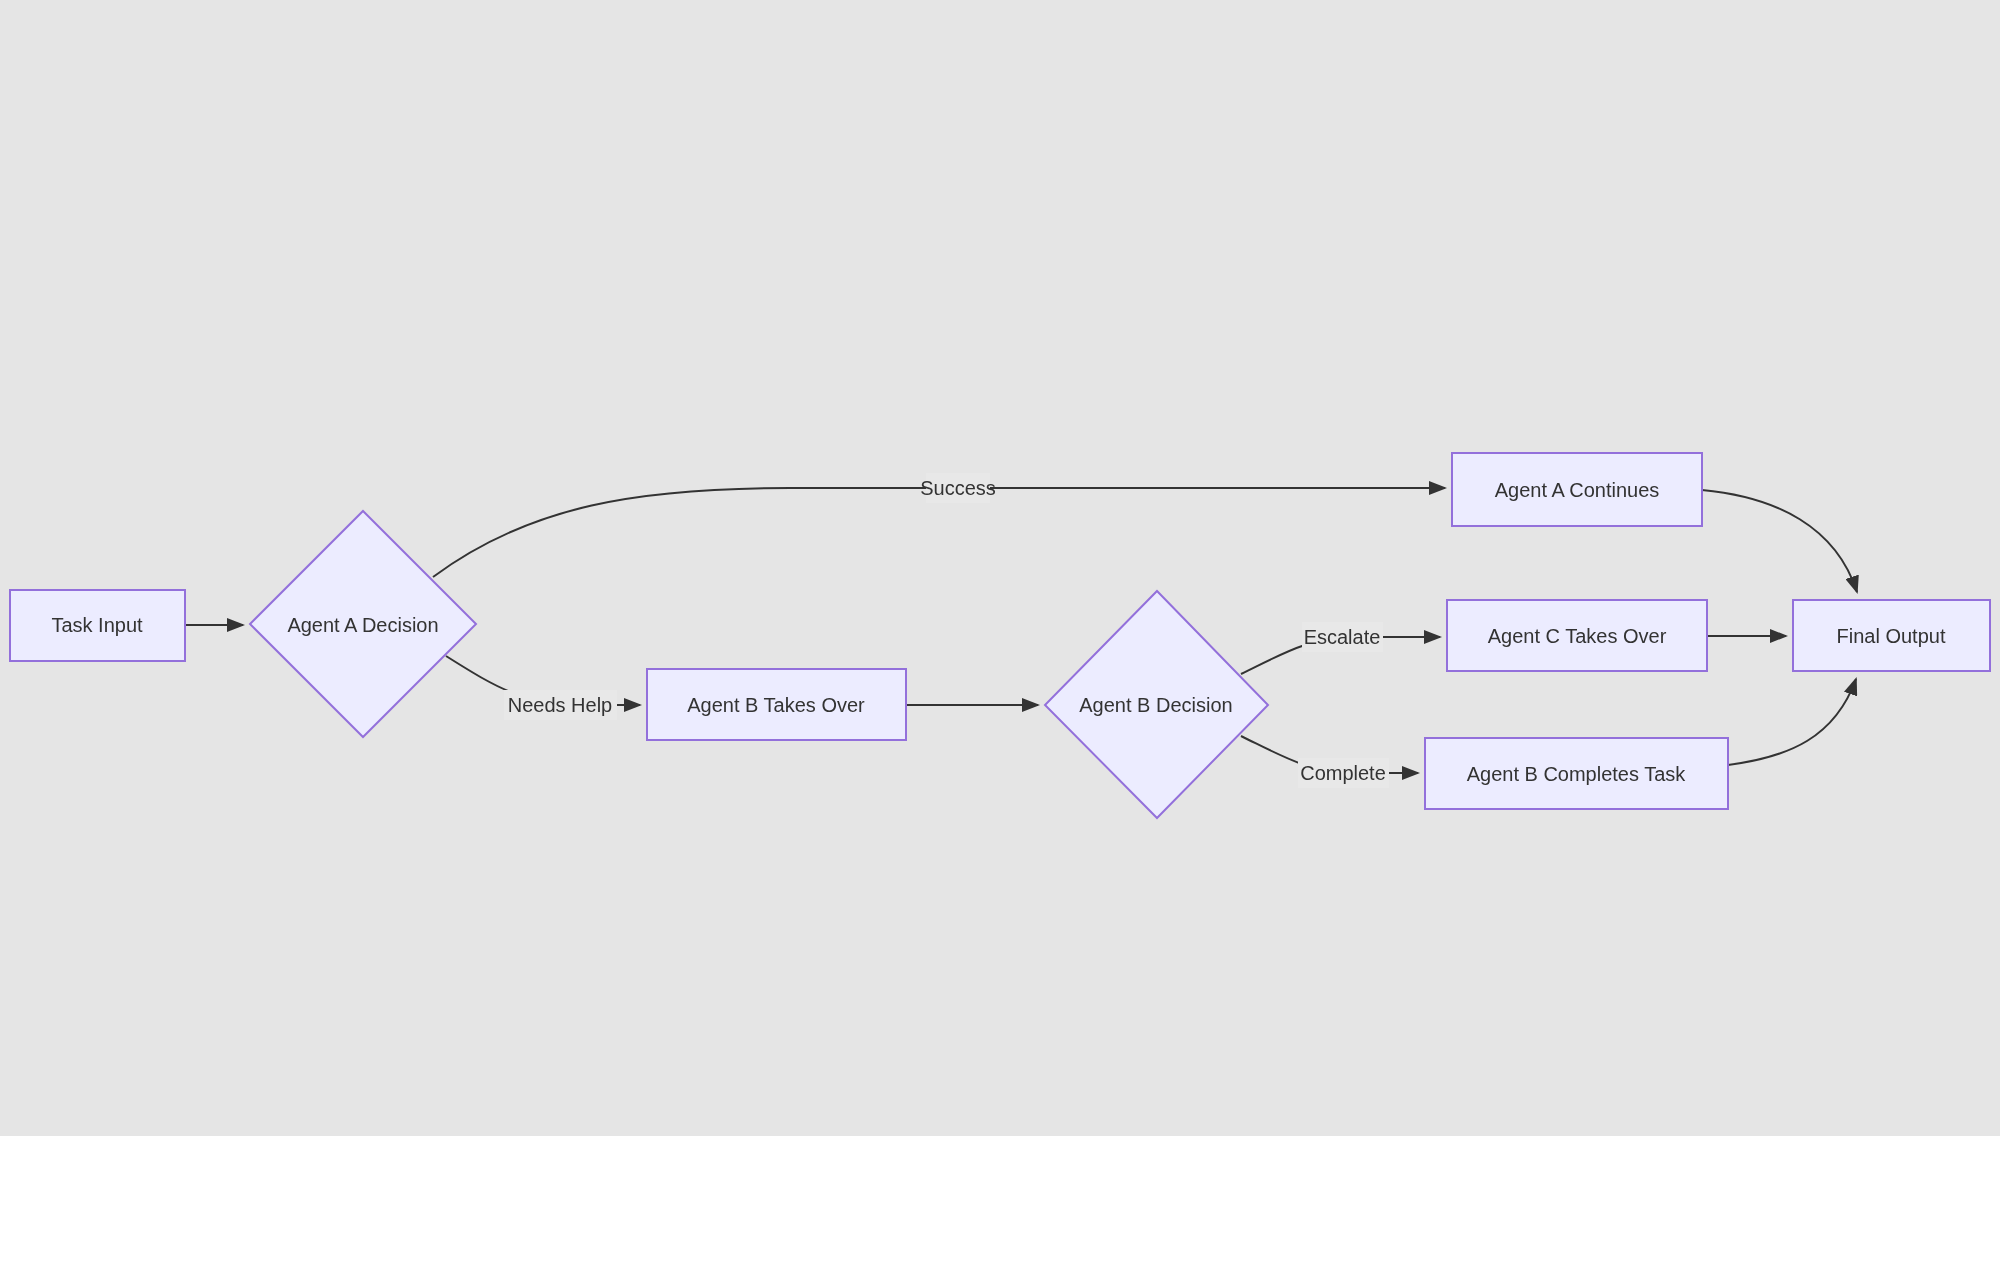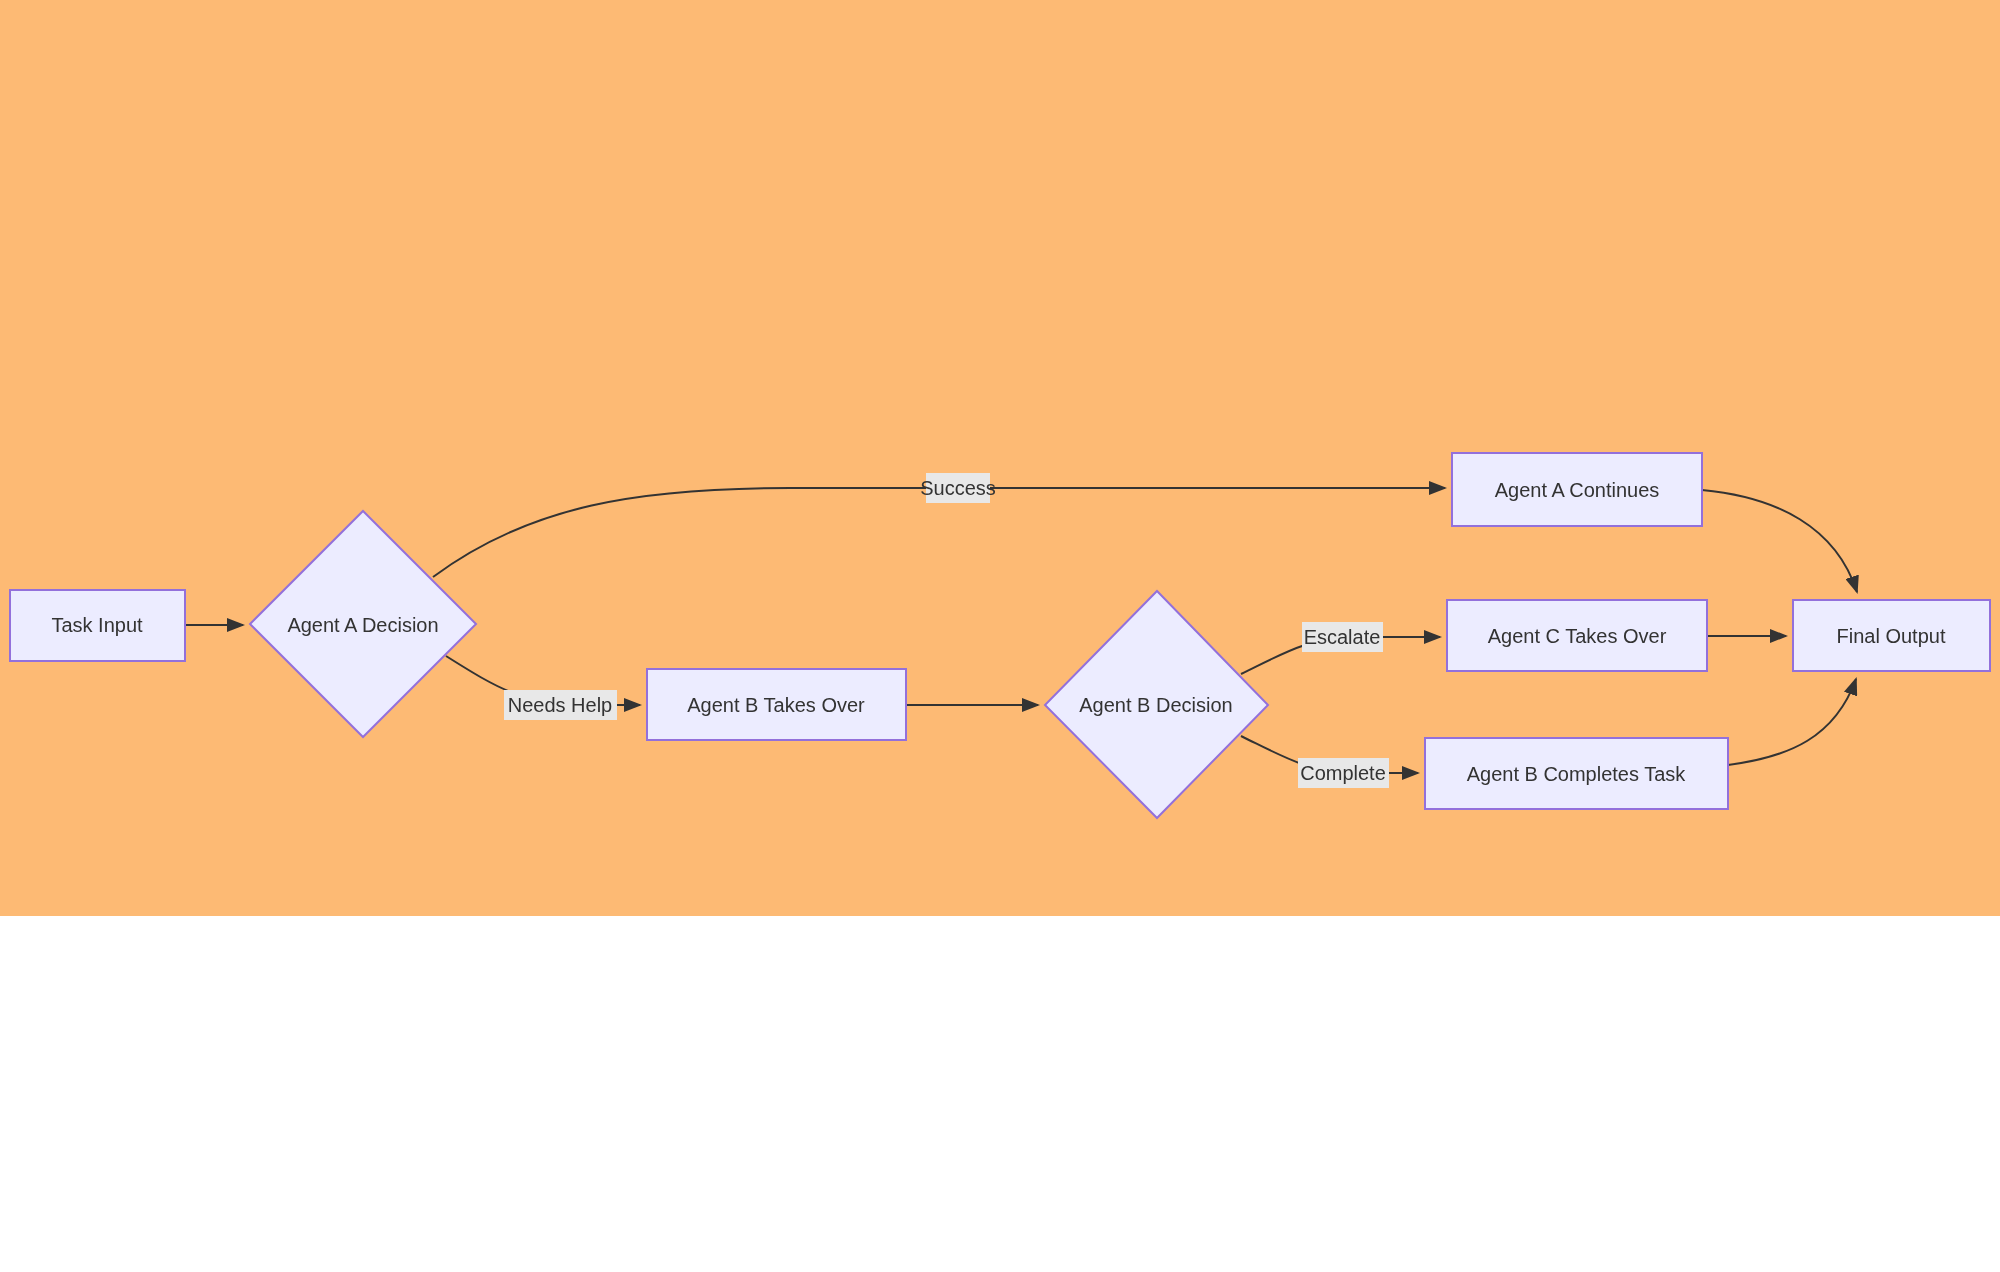--- a/index.html
+++ b/index.html
@@ -1,20 +1,20 @@
 <!DOCTYPE html>
 <html><head>
 <meta charset="utf-8">
 <style>
   html, body { margin: 0; padding: 0; background: #ffffff; }
   .stage {
     position: relative;
     width: 2000px;
-    height: 916px;
-    background: #fdba74;
+    height: 1136px;
+    background: #e5e5e5;
     overflow: hidden;
     font-family: "Liberation Sans", sans-serif;
     text-decoration: underline;
   }
   svg { display: block; }
   .node-shape {
     fill: #ECECFF;
     stroke: #9370DB;
     stroke-width: 2;
   }

